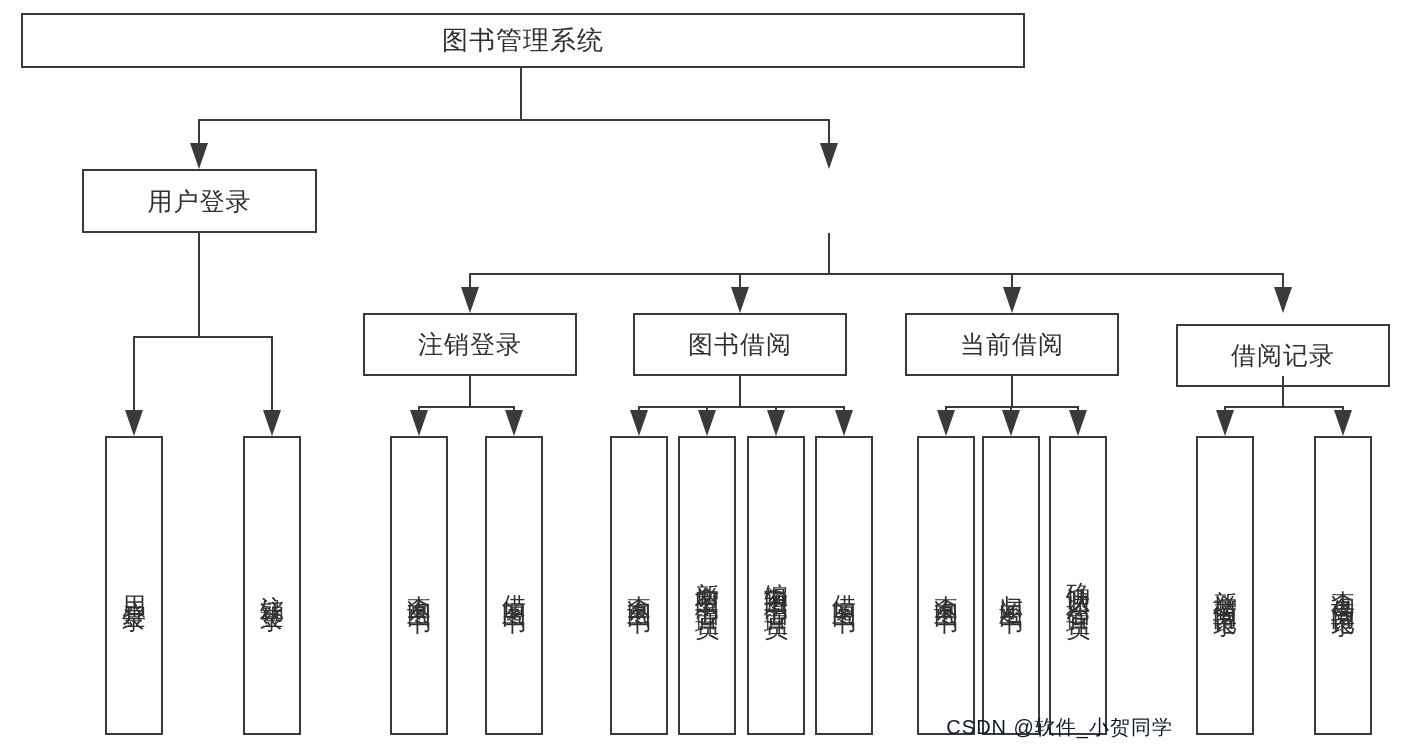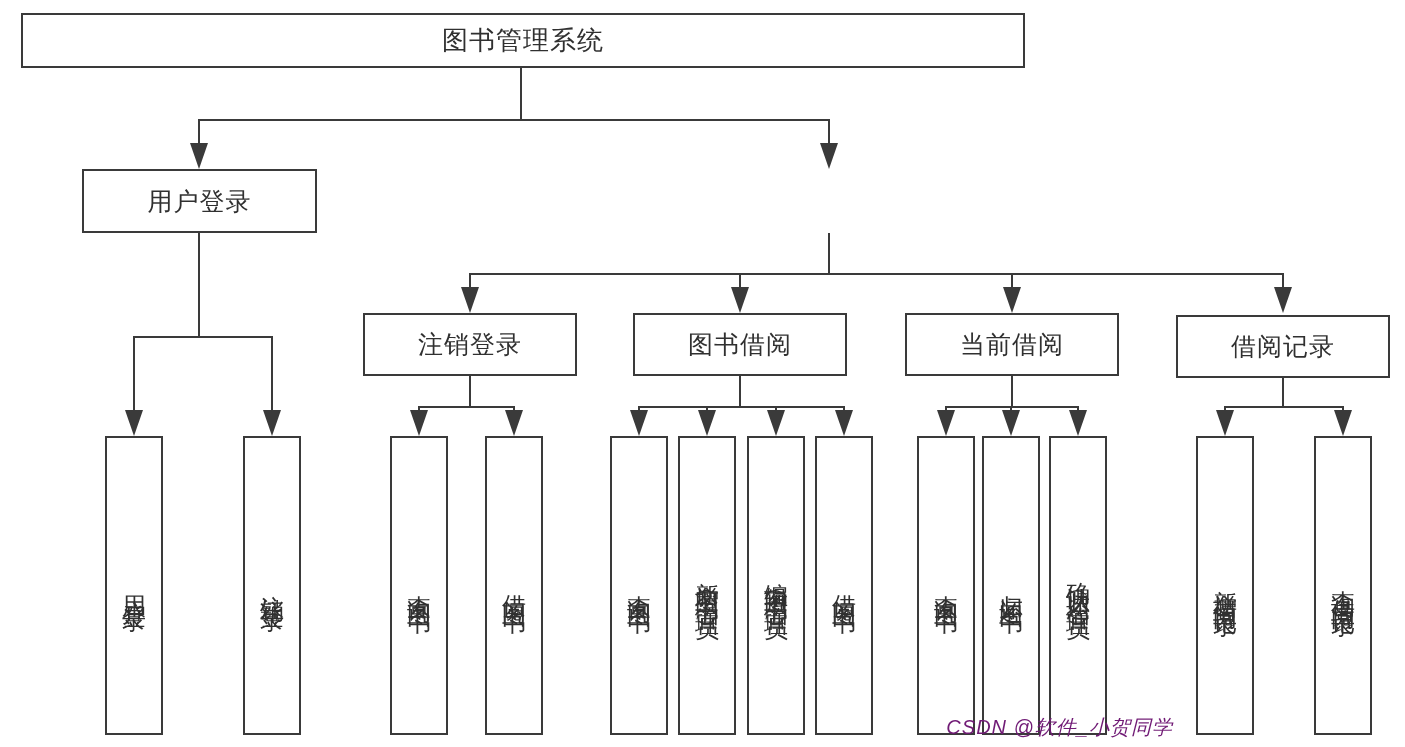--- a/index.html
+++ b/index.html
@@ -28,21 +28,21 @@
   }
   i.v{position:absolute;display:block;width:2px;background:#3a3a3a;}
   i.h{position:absolute;display:block;height:2px;background:#3a3a3a;}
   i.a{
     position:absolute;display:block;width:0;height:0;
     border-left:9px solid transparent;border-right:9px solid transparent;
     border-top:26px solid #3a3a3a;
   }
   .watermark{
     position:absolute;right:6px;bottom:6px;z-index:10;
-    color:#701a75;font-size:20px;letter-spacing:1px;font-style:italic;
+    color:#0f172a;font-size:20px;letter-spacing:1px;
   }
 </style>
 </head>
 <body>
 
 <div class="canvas">
 
   <div class="box root-box" style="left:21px;top:13px;width:1004px;height:55px">图书管理系统</div>
 
   <i class="v" style="left:520px;top:68px;height:52px"></i>
@@ -68,21 +68,21 @@
   <i class="v" style="left:739px;top:273px;height:16px"></i>
   <i class="a" style="left:731px;top:287px"></i>
   <i class="v" style="left:1011px;top:273px;height:16px"></i>
   <i class="a" style="left:1003px;top:287px"></i>
   <i class="v" style="left:1282px;top:273px;height:16px"></i>
   <i class="a" style="left:1274px;top:287px"></i>
 
   <div class="box" style="left:363px;top:313px;width:214px;height:63px">注销登录</div>
   <div class="box" style="left:905px;top:313px;width:214px;height:63px">当前借阅</div>
   <div class="box" style="left:633px;top:313px;width:214px;height:63px">图书借阅</div>
-  <div class="box" style="left:1176px;top:315px;width:214px;height:63px">借阅记录</div>
+  <div class="box" style="left:1176px;top:324px;width:214px;height:63px">借阅记录</div>
 
   <i class="v" style="left:469px;top:376px;height:30px"></i>
   <i class="v" style="left:739px;top:376px;height:30px"></i>
   <i class="v" style="left:1011px;top:376px;height:30px"></i>
   <i class="v" style="left:1282px;top:376px;height:30px"></i>
 
   <i class="h" style="left:418px;top:406px;width:97px"></i>
   <i class="h" style="left:638px;top:406px;width:207px"></i>
   <i class="h" style="left:945px;top:406px;width:134px"></i>
   <i class="h" style="left:1224px;top:406px;width:120px"></i>

